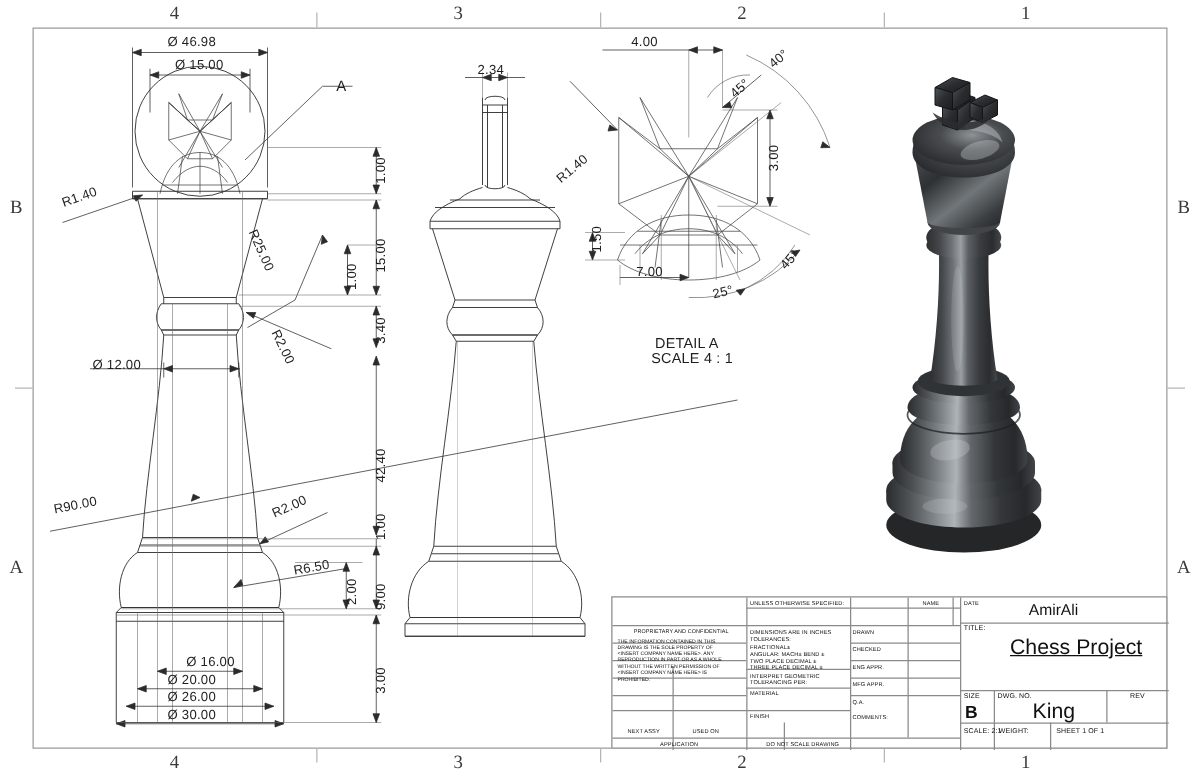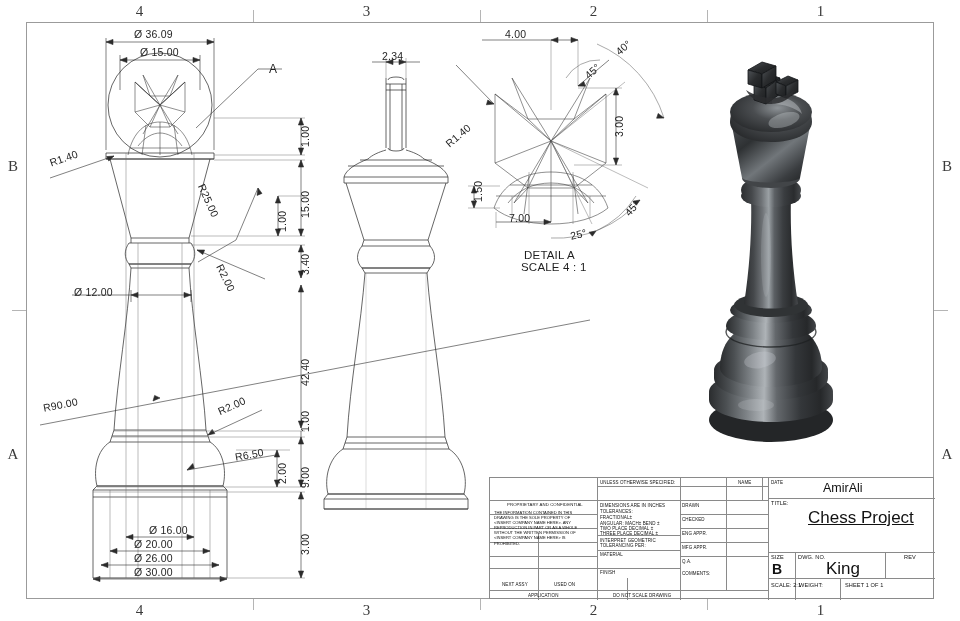--- a/index.html
+++ b/index.html
@@ -18,21 +18,21 @@
   .zone-left,.zone-right{position:absolute;top:22px;width:26px;height:577px;}
   .zone-left{left:0;} .zone-right{left:934px;}
   .zone-cell{position:absolute;display:flex;align-items:center;justify-content:center;
              font-size:15px;color:#3a3a3a;font-family:"Liberation Serif",serif;}
   .ztick{position:absolute;background:#b5b5b5;}
 
   
   .dim{position:absolute;font-size:10.5px;color:#1f1f1f;white-space:nowrap;
        font-family:"Liberation Sans",sans-serif;letter-spacing:.2px;}
   .dim.v{transform-origin:0 0;}
-  .big{font-size:11.5px;}
+  .big{font-size:11.5px;margin-top:20px;}
 
   
   svg.ov{position:absolute;left:0;top:0;width:960px;height:621px;overflow:visible;}
   .ln{stroke:#2b2b2b;stroke-width:.6;fill:none;}
   .ln-thin{stroke:#555;stroke-width:.5;fill:none;}
   .obj{stroke:#333;stroke-width:.75;fill:none;}
   .obj2{stroke:#444;stroke-width:.6;fill:none;}
   .ext{stroke:#6a6a6a;stroke-width:.45;fill:none;}
 
   
@@ -391,21 +391,21 @@
       <path class="ln-thin" d="M596 231 A95 95 0 0 0 636 196"></path>
       <path d="M640 200 l-7 1.2 l3.4 4 z" fill="#2b2b2b"></path>
       <path d="M596 231 l-7 1.2 l3.4 4 z" fill="#2b2b2b"></path>
       <path class="ext" d="M551 141 L648 188"></path>
       <path class="ext" d="M551 141 L592 224"></path>
       <path class="ext" d="M551 141 L625 82"></path>
     </g>
 
   </svg>
 
-  <div class="dim" style="left:134px;top:28px;">Ø 36.09</div>
+  <div class="dim" style="left:134px;top:28px;">Ø 46.98</div>
   <div class="dim" style="left:140px;top:46px;">Ø 15.00</div>
   <div class="dim" style="left:269px;top:62px;font-size:12px;">A</div>
   <div class="dim" style="left:48px;top:157px;transform:rotate(-19deg);transform-origin:0 0;">R1.40</div>
   <div class="dim" style="left:207px;top:182px;transform:rotate(66deg);transform-origin:0 0;">R25.00</div>
   <div class="dim" style="left:225px;top:262px;transform:rotate(64deg);transform-origin:0 0;">R2.00</div>
   <div class="dim" style="left:74px;top:286px;">Ø 12.00</div>
   <div class="dim" style="left:42px;top:402px;transform:rotate(-11deg);transform-origin:0 0;">R90.00</div>
   <div class="dim" style="left:216px;top:406px;transform:rotate(-24deg);transform-origin:0 0;">R2.00</div>
   <div class="dim" style="left:234px;top:451px;transform:rotate(-10deg);transform-origin:0 0;">R6.50</div>
   <div class="dim" style="left:149px;top:524px;">Ø 16.00</div>

